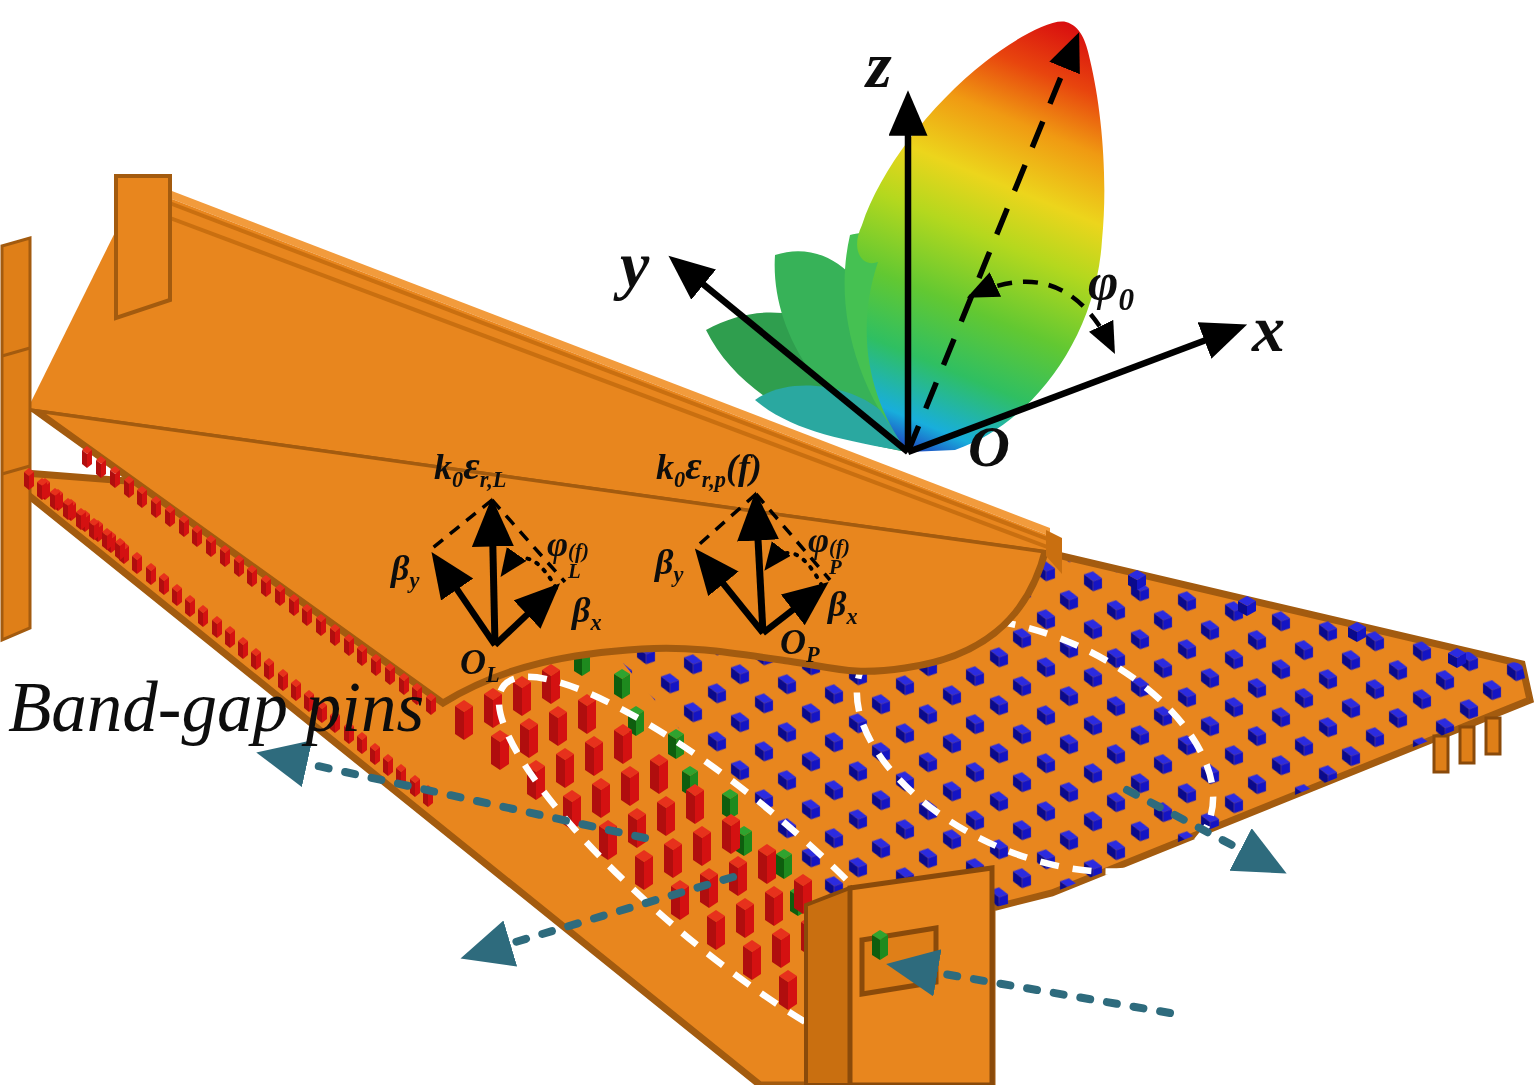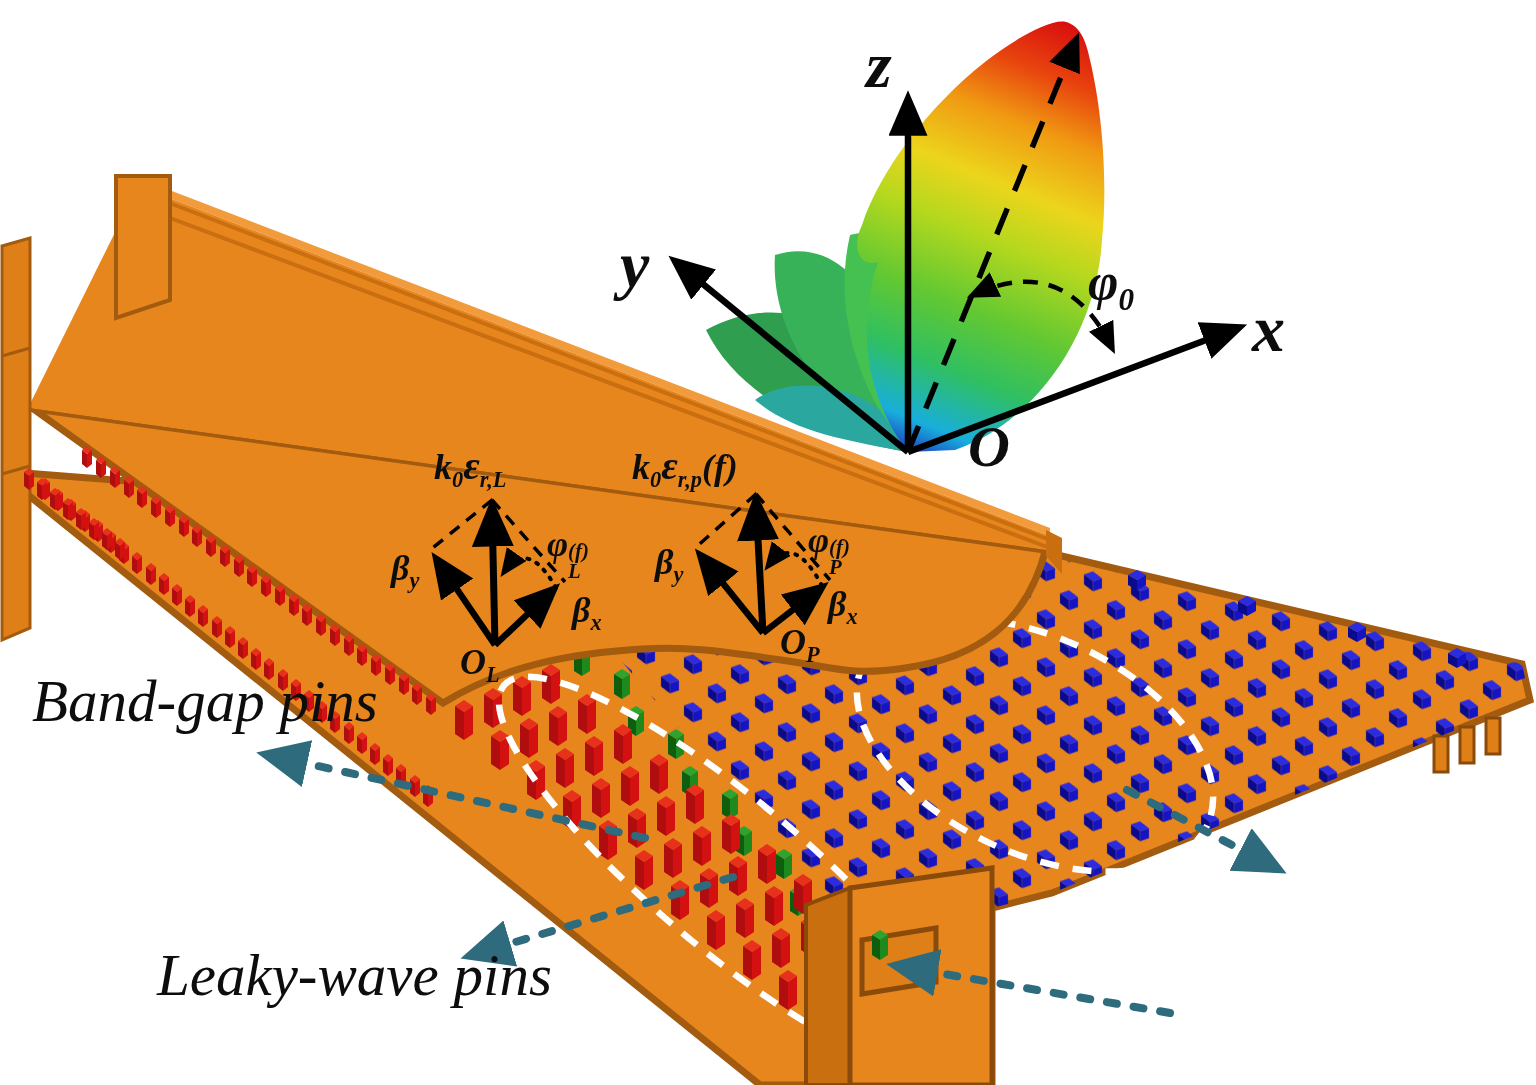--- a/index.html
+++ b/index.html
@@ -1,20 +1,20 @@
 <!DOCTYPE html>
 <html><head>
 <meta charset="utf-8">
 <style>
   html,body{margin:0;padding:0;background:#888;}
   #stage{position:relative;width:1536px;height:1085px;background:#fff;overflow:hidden;
          font-family:"Liberation Serif",serif;}
   #stage svg{position:absolute;left:0;top:0;}
   .lbl{position:absolute;color:#0d0d0d;font-style:italic;white-space:nowrap;line-height:1;}
-  .ann{font-size:59px;font-weight:400;margin-left:24px;}
+  .ann{font-size:71px;font-weight:400;}
   .axis{font-size:66px;font-weight:700;}
   .mlabel{font-size:36px;font-weight:700;text-align:right;}
   .mlabel sub{font-size:62%;font-weight:700;}
   .eps{font-size:112%;}
   .ss{display:inline-flex;flex-direction:column;align-items:flex-start;
       font-size:58%;line-height:.95;vertical-align:-12%;}
   .ss sup,.ss sub{font-size:100%;}
   .phi0 sub{font-size:60%;}
 </style>
 </head>
@@ -315,34 +315,33 @@
   <div class="lbl mlabel" style="left:547px;top:526px">
     <span>φ</span><span class="ss">
         <sup>(f)</sup>
         <sub>L</sub>
       </span>
   </div>
   <div class="lbl mlabel" style="left:460px;top:644px">
     <span>O</span><sub>L</sub>
   </div>
 
-  <div class="lbl mlabel" style="left:632px;top:446px">
+  <div class="lbl mlabel" style="left:656px;top:446px">
     <span>k</span><sub>0</sub><span class="eps">ε</span><sub>r,p</sub><span>(f)</span>
   </div>
   <div class="lbl mlabel" style="left:655px;top:544px">
     <span>β</span><sub>y</sub>
   </div>
   <div class="lbl mlabel" style="left:828px;top:586px">
     <span>β</span><sub>x</sub>
   </div>
   <div class="lbl mlabel" style="left:808px;top:522px">
     <span>φ</span><span class="ss">
         <sup>(f)</sup>
         <sub>P</sub>
       </span>
   </div>
   <div class="lbl mlabel" style="left:780px;top:624px">
     <span>O</span><sub>P</sub>
   </div>
 
   <div class="lbl ann" style="left:8px;top:672px"><span>Band-gap pins</span></div>
-  <div class="lbl ann" style="left:133px;top:946px"><span>Leaky-wave pins</span></div>
 </div>
 
 </body></html>

